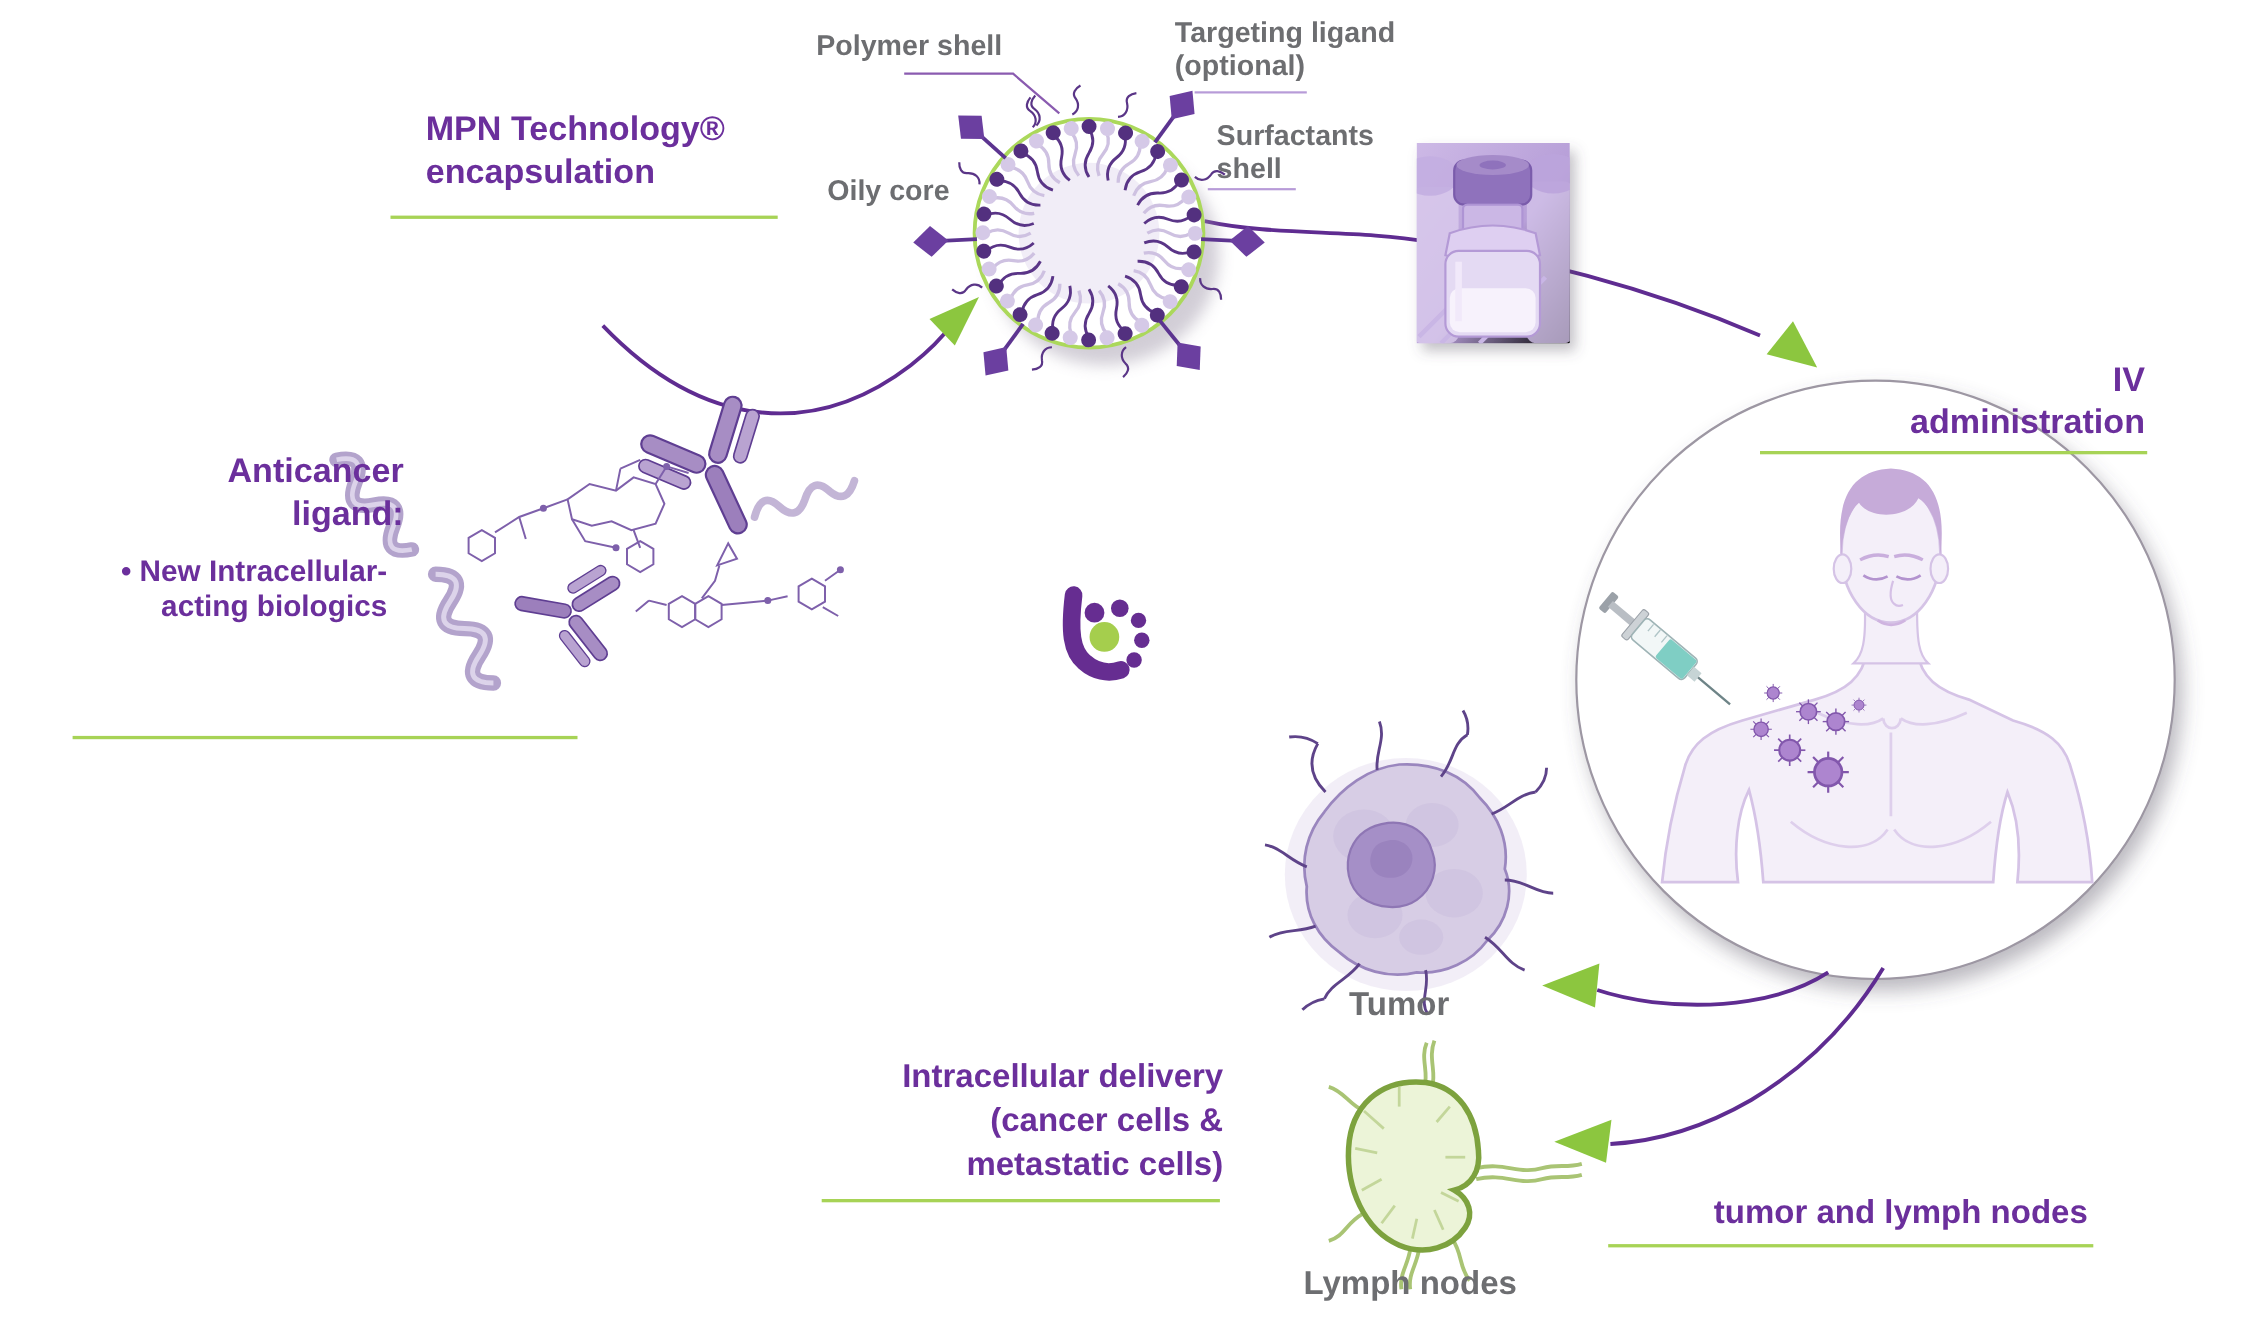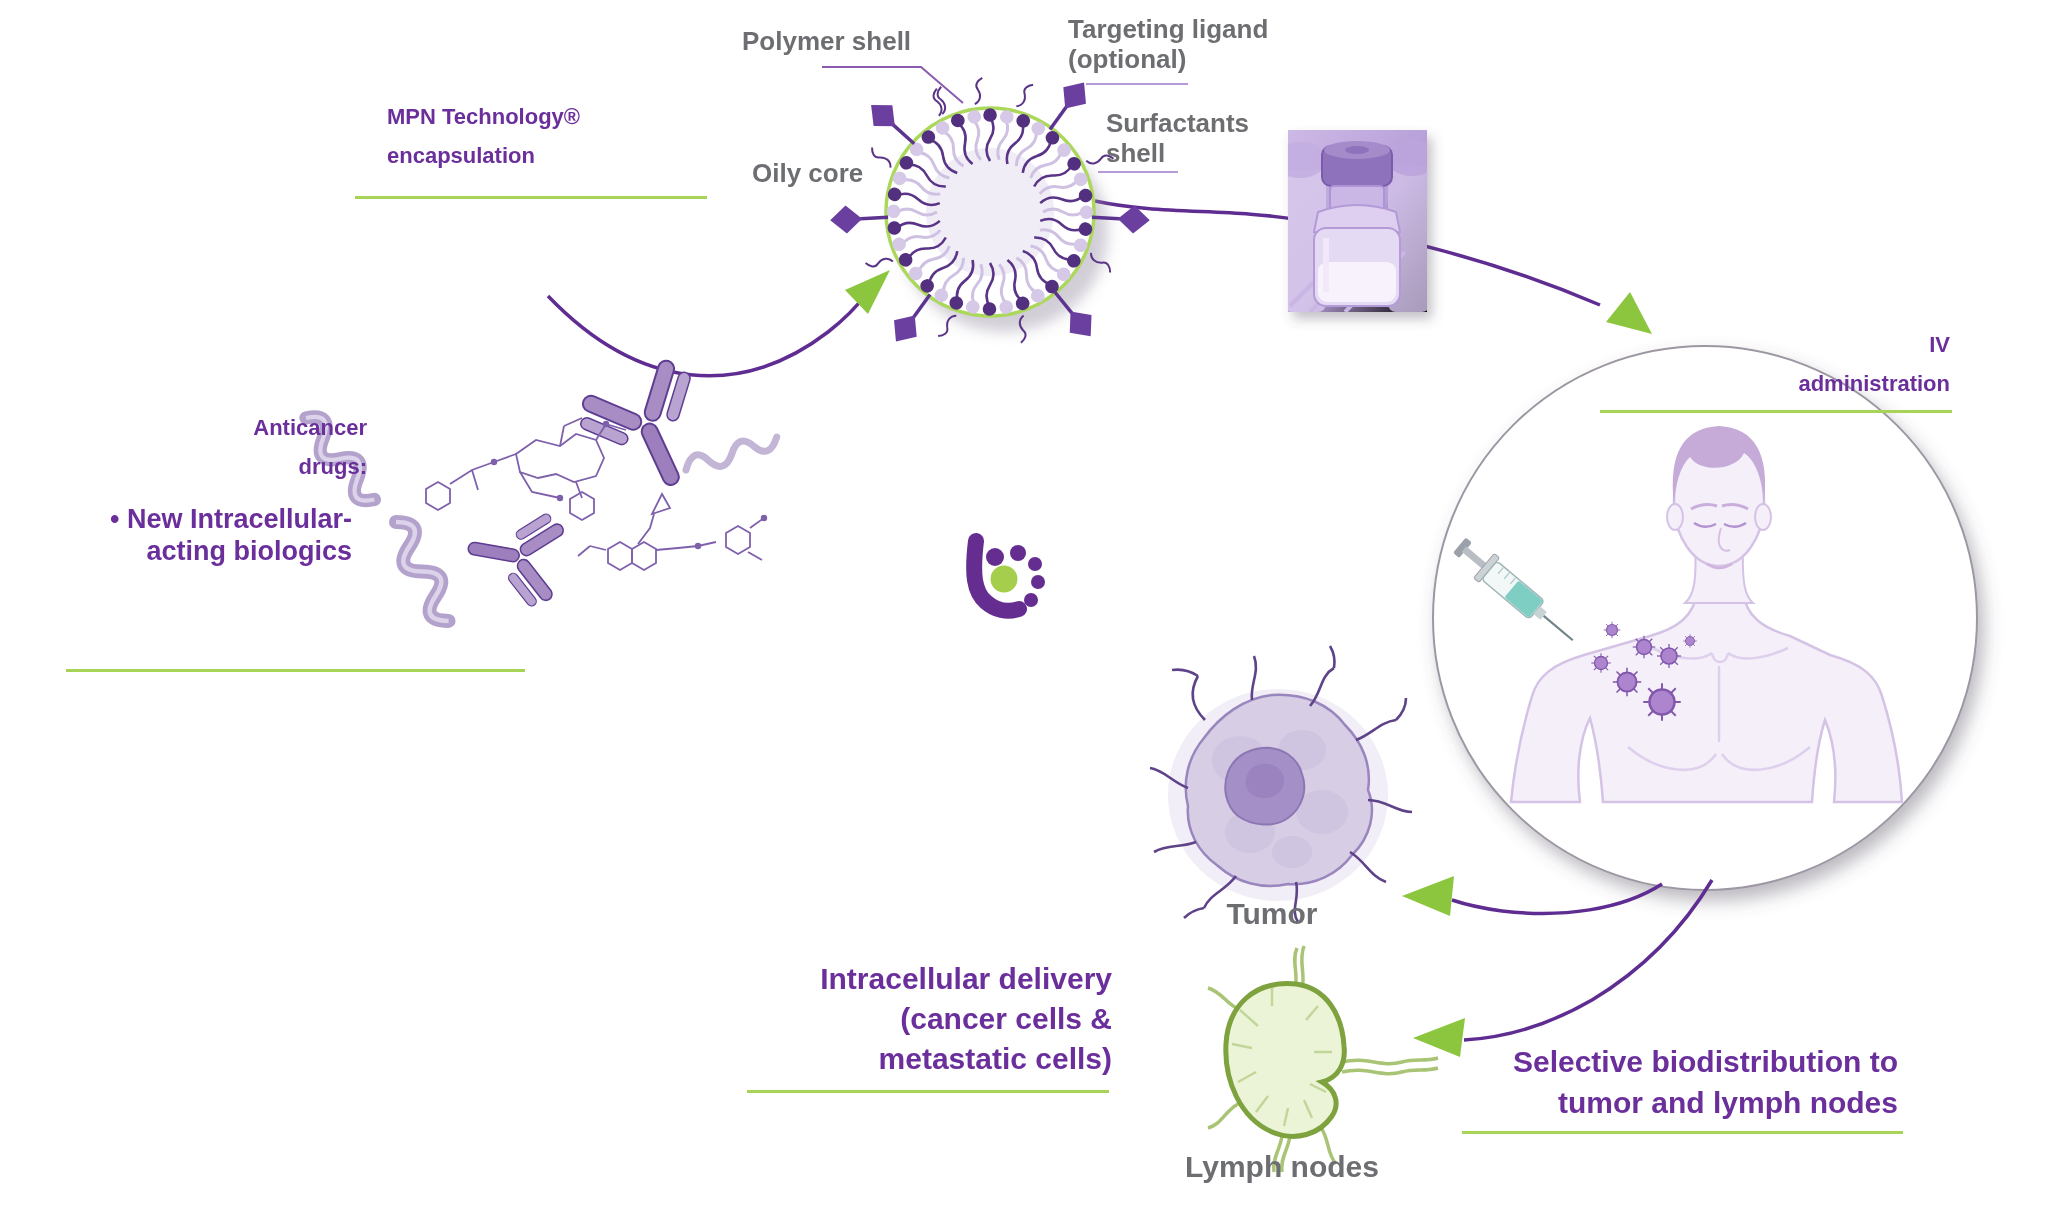--- a/index.html
+++ b/index.html
@@ -1,21 +1,21 @@
 <!DOCTYPE html>
 <html><head>
 <meta charset="utf-8">
 <style>
   html,body{margin:0;padding:0;background:#ffffff;}
   #canvas{position:relative;width:2048px;height:1206px;background:#ffffff;overflow:hidden;
           font-family:"Liberation Sans", sans-serif;}
   #art{position:absolute;left:0;top:0;width:2048px;height:1206px;}
   .txt{position:absolute;white-space:nowrap;}
   .glabel{font-weight:700;color:#6D6E71;font-size:26px;line-height:30px;}
-  .h{font-weight:700;color:#6B2F9C;font-size:22px;line-height:39px;}
+  .h{font-weight:700;color:#6B2F9C;font-size:31px;line-height:39px;}
   .h-r{text-align:right;}
   .bullet{font-weight:700;color:#6B2F9C;font-size:27px;line-height:32px;text-align:right;}
   .cap{font-weight:700;color:#6D6E71;font-size:30px;text-align:center;}
   .rule-green{position:absolute;height:3px;background:#A7D356;}
   .rule-purple{position:absolute;height:2px;background:#B79BD8;}
   .logo-text{position:absolute;font-size:49px;font-weight:600;letter-spacing:1px;}
   .logo-purple{color:#662D91;}
   .logo-green{color:#A4CE4B;font-weight:700;}
 </style>
 </head>
@@ -347,21 +347,21 @@
   </div>
 
   <div class="txt h" style="left:387px;top:97px;">
     <span>MPN Technology®</span><br>
     <span>encapsulation</span>
   </div>
   <div class="rule-green" style="left:355px;top:196px;width:352px;"></div>
 
   <div class="txt h h-r" style="left:107px;top:408px;width:260px;">
     <span>Anticancer</span><br>
-    <span>drugs:</span>
+    <span>ligand:</span>
   </div>
   <div class="txt bullet" style="left:40px;top:503px;width:312px;">
     <span>•</span>
     <span>New Intracellular-</span><br>
     <span>acting biologics</span>
   </div>
   <div class="rule-green" style="left:66px;top:669px;width:459px;"></div>
 
 
   <div class="txt h h-r" style="left:1600px;top:325px;width:350px;">
@@ -379,18 +379,18 @@
   </div>
 
   <div class="txt h h-r" style="left:702px;top:959px;width:410px;line-height:40px;font-size:30px;">
     <span>Intracellular delivery</span><br>
     <span>(cancer cells &amp;</span><br>
     <span>metastatic cells)</span>
   </div>
   <div class="rule-green" style="left:747px;top:1090px;width:362px;"></div>
 
   <div class="txt h h-r" style="left:1448px;top:1041px;width:450px;line-height:41px;font-size:30px;">
-    <span>Selective biodistribution to</span><br>
+    <br>
     <span>tumor and lymph nodes</span>
   </div>
   <div class="rule-green" style="left:1462px;top:1131px;width:441px;"></div>
 
 </div>
 
 </body></html>

